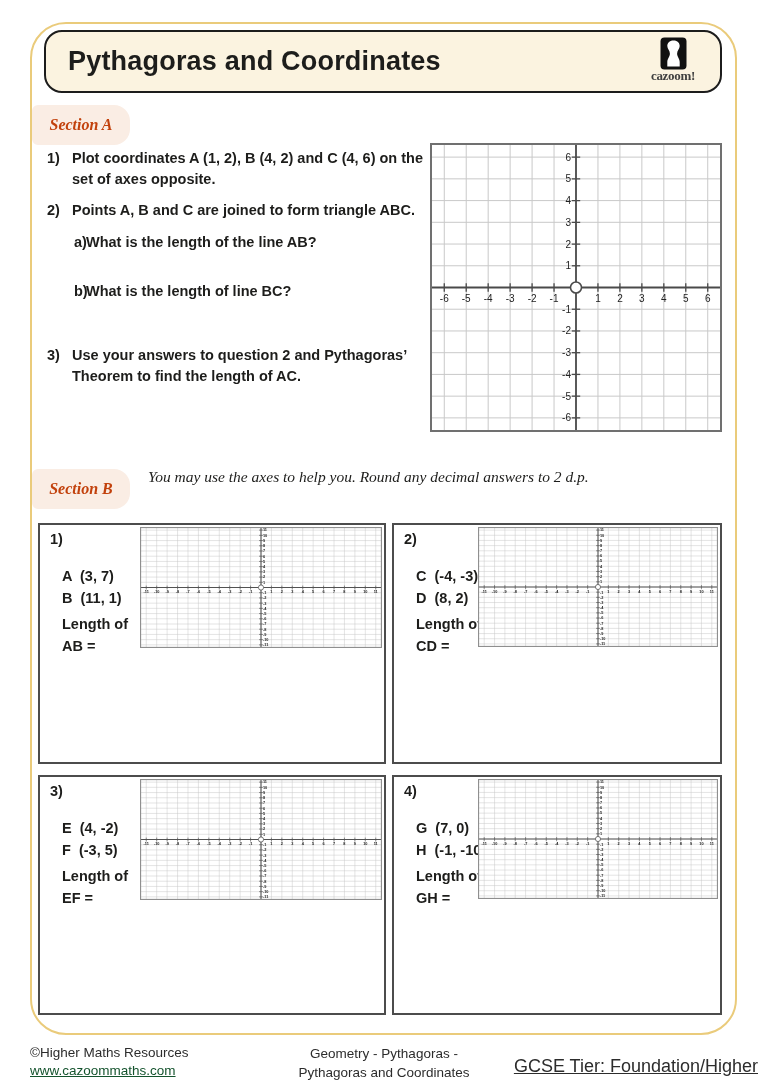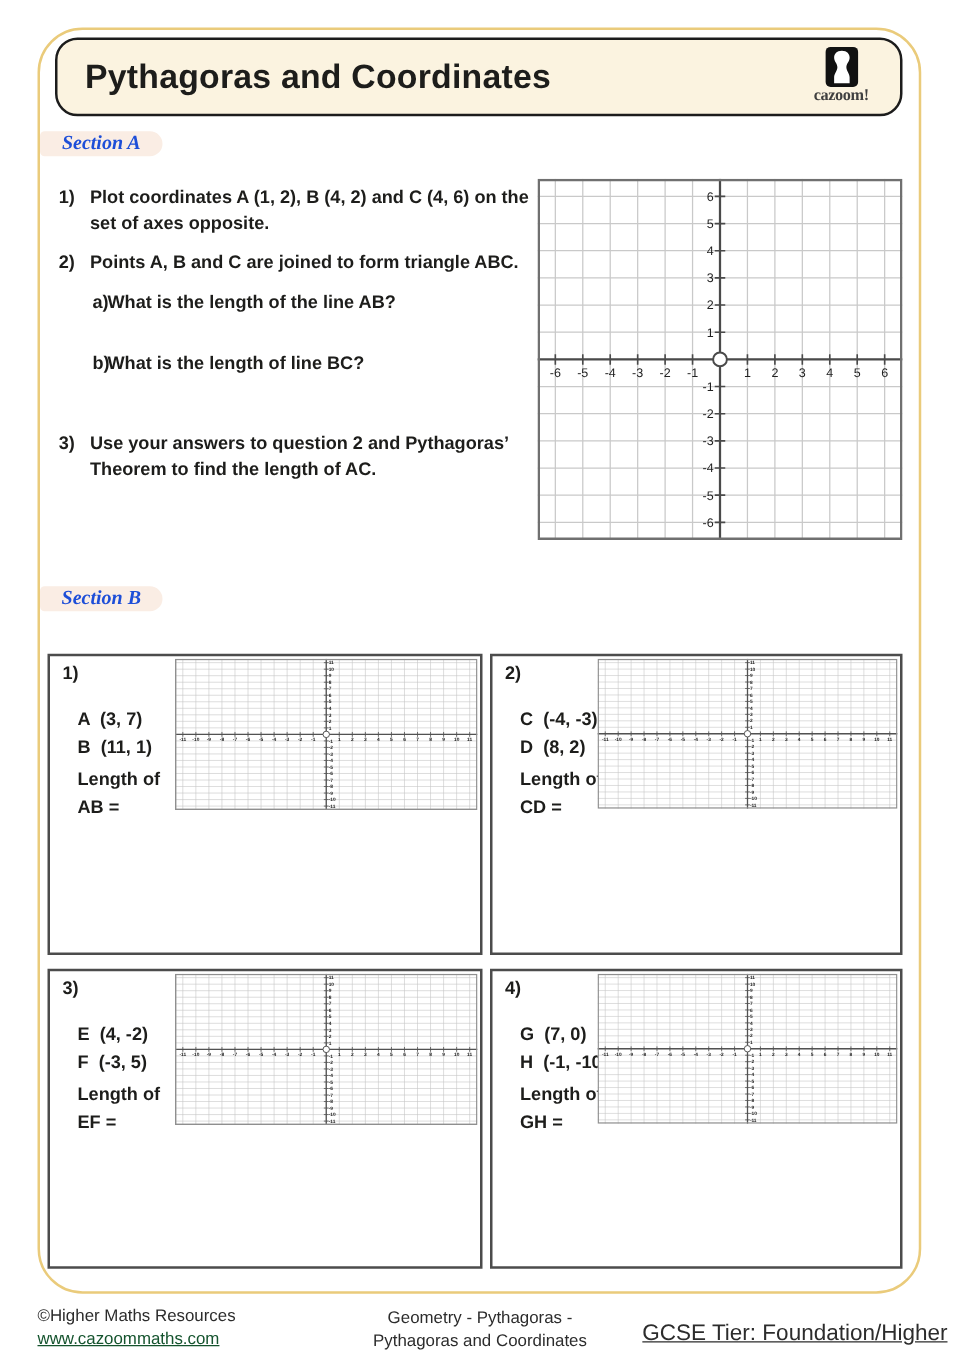--- a/index.html
+++ b/index.html
@@ -22,23 +22,23 @@
     margin:0 0 0 22px;font-size:27px;font-weight:bold;letter-spacing:.2px;color:#1d1d1b;
   }
   .logo{position:absolute;right:16px;top:5px;width:62px;text-align:center;}
   .logo svg{display:block;margin:0 auto;}
   .logo-text{
     font-family:"Liberation Serif",serif;font-weight:bold;font-size:13px;
     letter-spacing:-0.3px;margin-top:-2px;color:#404040;
   }
   
   .section-label{
-    position:absolute;left:32px;width:98px;height:20px;background:#FAEDE4;
+    position:absolute;left:32px;width:98px;height:40px;background:#FAEDE4;
     border-radius:6px 16px 16px 6px;display:flex;align-items:center;justify-content:center;
-    font-family:"Liberation Serif",serif;font-style:italic;font-weight:bold;font-size:16px;color:#1d4ed8;
+    font-family:"Liberation Serif",serif;font-style:italic;font-weight:bold;font-size:16px;color:#c2410c;
   }
   .label-a{top:105px;}
   .label-b{top:469px;}
   
   .q{position:absolute;font-size:14.5px;font-weight:bold;line-height:21px;}
   .q .qnum{position:absolute;left:0;top:0;}
   .q .qtext{display:block;}
   .q1{left:47px;top:148px;width:397px;padding-left:0;}
   .q1 .qtext,.q2 .qtext,.q3 .qtext{margin-left:25px;width:372px;}
   .q2{left:47px;top:200px;width:420px;}
@@ -198,20 +198,21 @@
       <line x1="141.8" y1="14.124060150375954" x2="150.2" y2="14.124060150375954" stroke="#4a4a4a" stroke-width="1.3"></line>
       <text x="141" y="17.624060150375954" text-anchor="end" font-size="10">6</text>
       <circle cx="146" cy="144.5" r="5.5" fill="#ffffff" stroke="#4a4a4a" stroke-width="1.56"></circle>
       <rect x="1" y="1" width="290" height="287" fill="none" stroke="#707070" stroke-width="2"></rect>
     </svg>
 
   <div class="section-label label-b">
     <span>Section B</span>
   </div>
   <div class="instructions">
+    <div>You may use the axes to help you. Round any decimal answers to 2 d.p.</div>
   </div>
 
   <div class="footer-left">
     <div>©Higher Maths Resources</div>
     <div class="footer-link">www.cazoommaths.com</div>
   </div>
   <div class="footer-center">
     <div>Geometry - Pythagoras -</div>
     <div>Pythagoras and Coordinates</div>
   </div>

